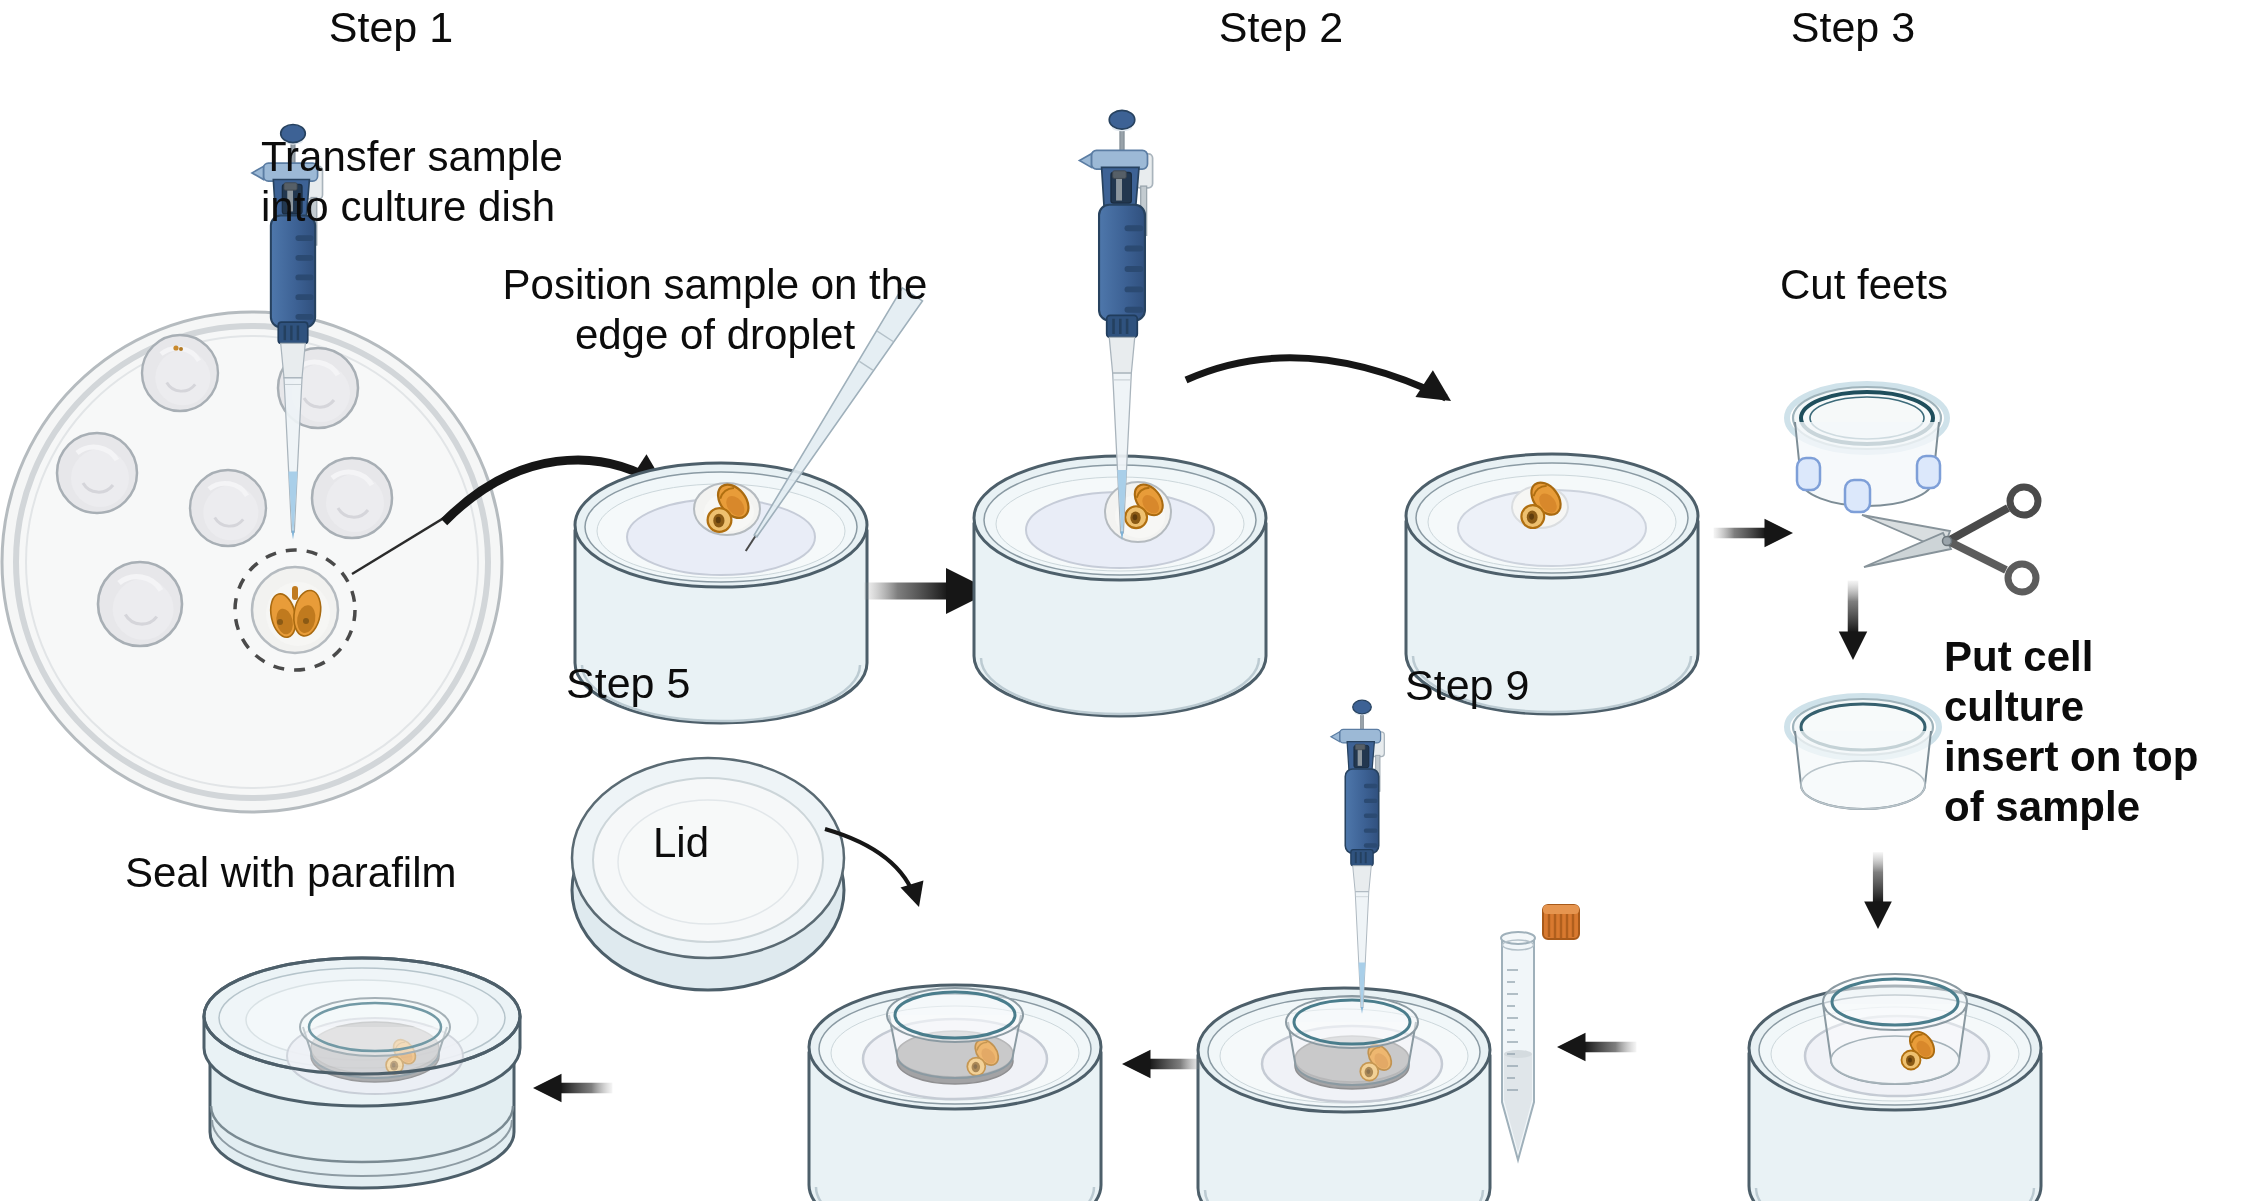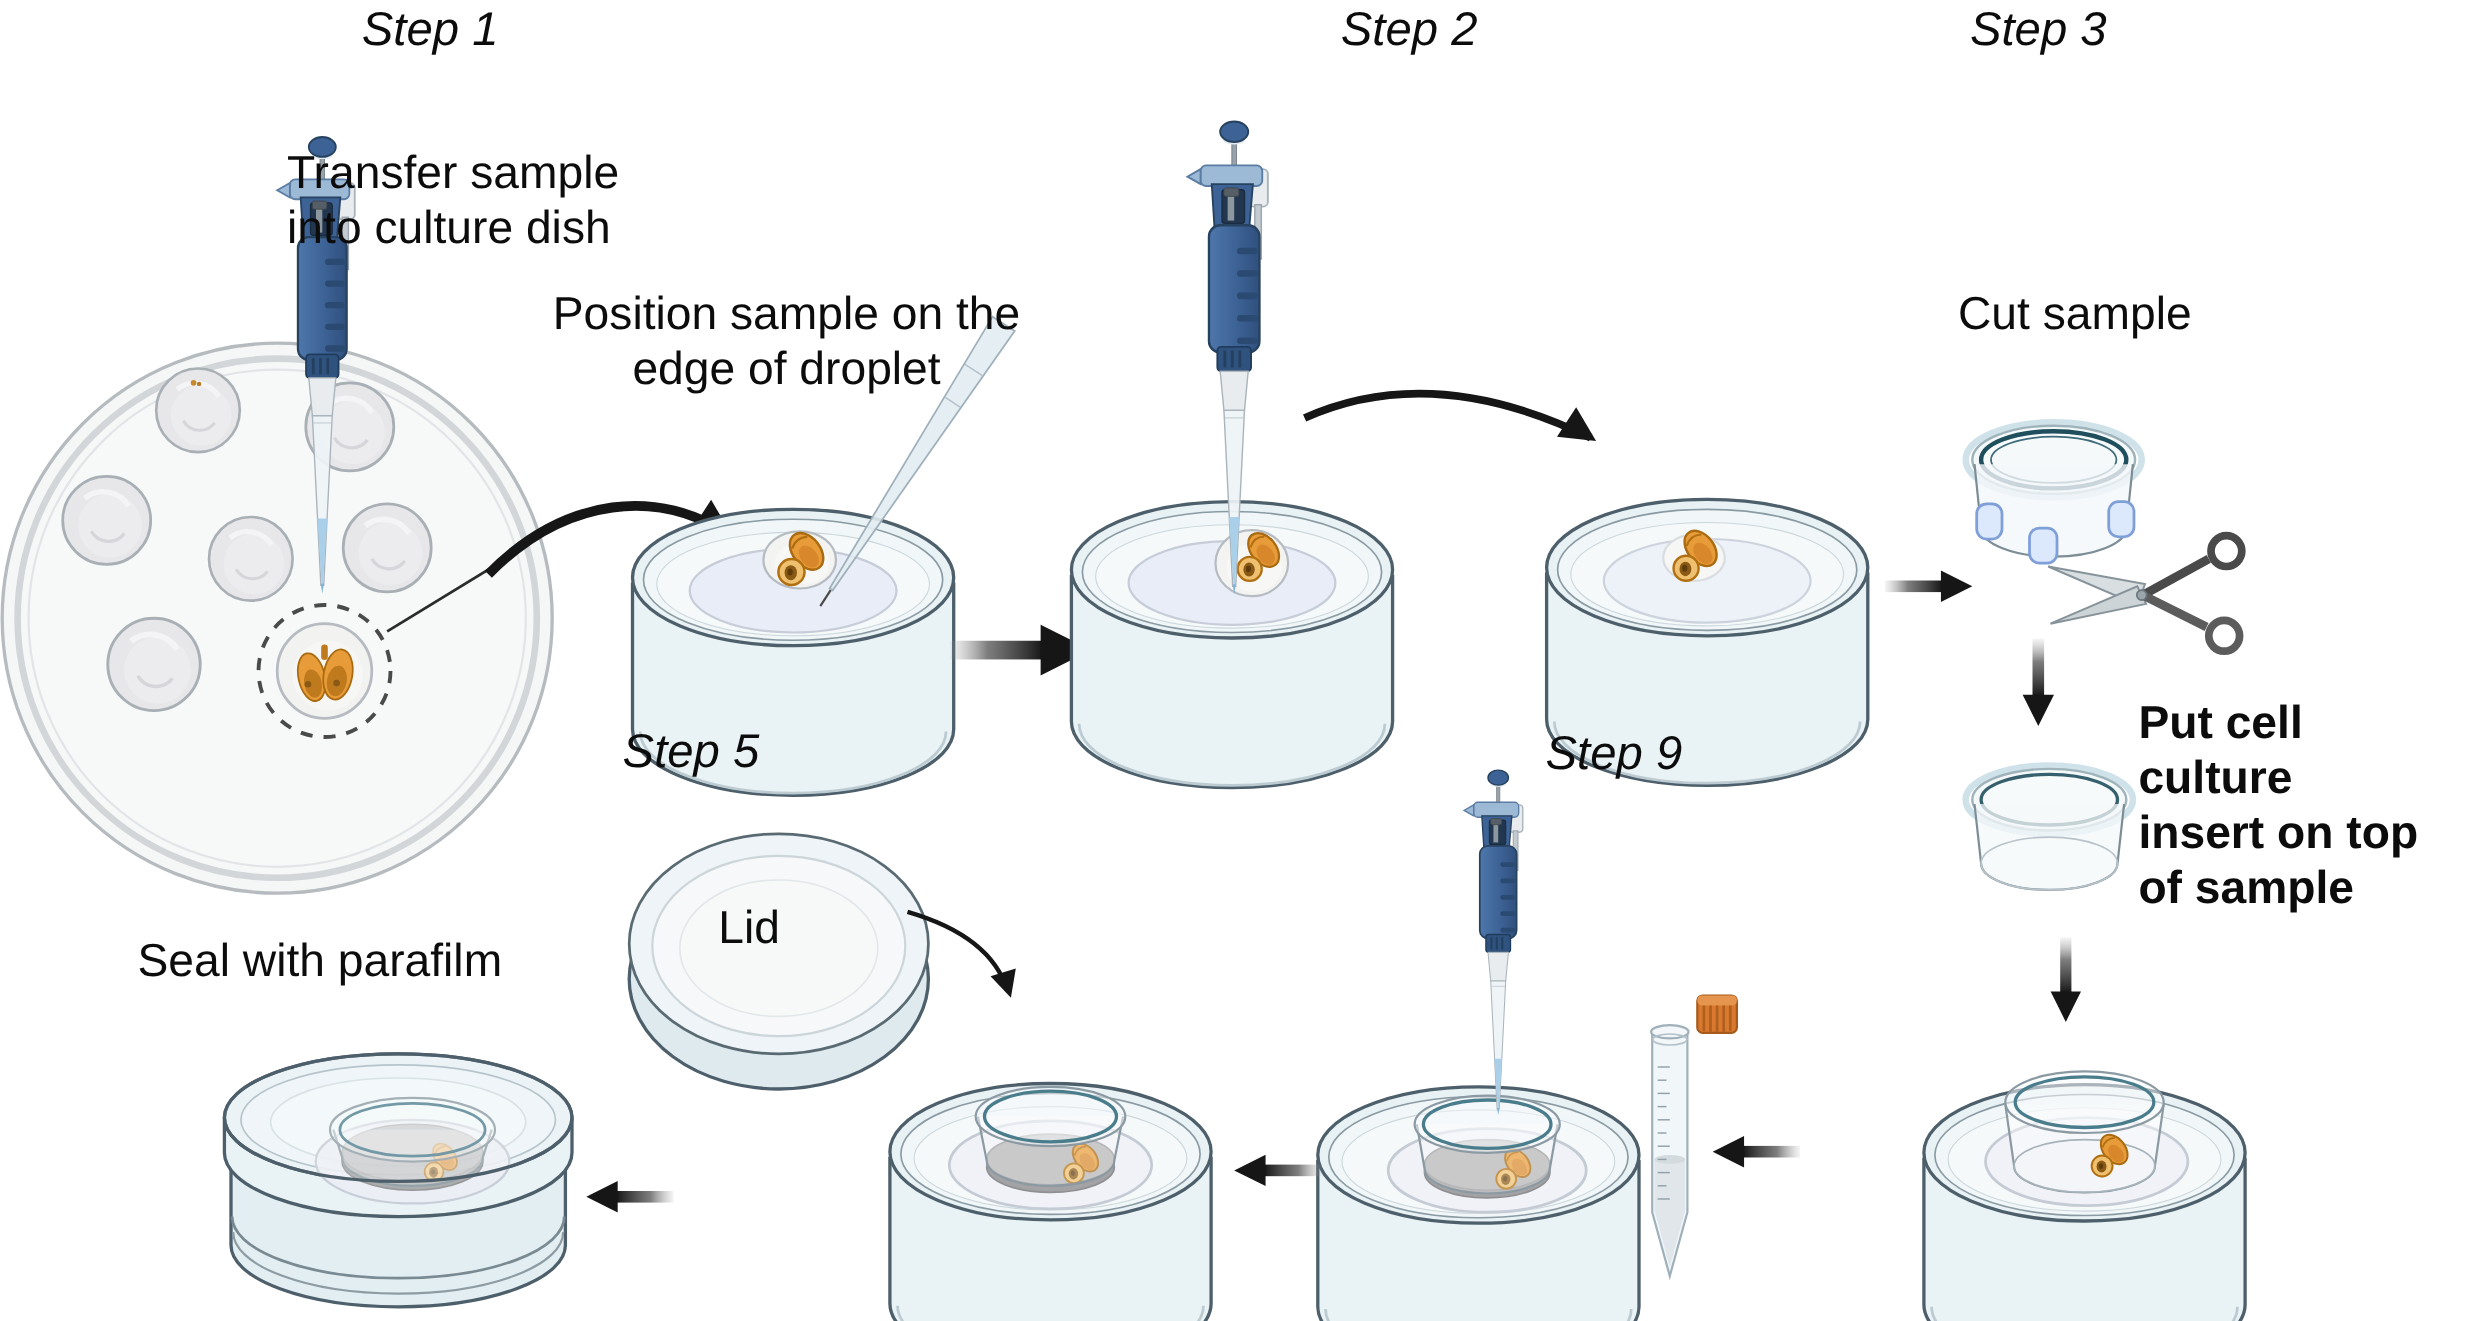--- a/index.html
+++ b/index.html
@@ -1,20 +1,20 @@
 <!DOCTYPE html>
 <html><head>
 <meta charset="utf-8">
 <style>
   html,body{margin:0;padding:0;background:#ffffff;}
   .stage{position:relative;width:2244px;height:1201px;background:#ffffff;overflow:hidden;
          font-family:"Liberation Sans",sans-serif;}
   .art{position:absolute;left:0;top:0;}
   .lbl{position:absolute;color:#0c0c0c;font-size:42px;line-height:1.19;white-space:pre-line;}
-  .stp{font-size:43px;font-style:italic;}
+  .stp{font-size:43px;}
   .center{text-align:center;}
 </style>
 </head>
 <body>
 
 <div class="stage">
 
 <svg class="art" width="2244" height="1201" viewBox="0 0 2244 1201">
   <defs>
     <linearGradient id="tg" x1="0" y1="0" x2="1" y2="0">
@@ -327,21 +327,21 @@
 
 <div class="lbl stp center" style="left:291px;top:2px;width:200px;">Step 1</div>
 <div class="lbl center" style="left:465px;top:260px;width:500px;">Position sample on the
 edge of droplet</div>
 <div class="lbl" style="left:261px;top:132px;">Transfer sample
 into culture dish</div>
 
 <div class="lbl stp center" style="left:1181px;top:2px;width:200px;">Step 2</div>
 
 <div class="lbl stp center" style="left:1753px;top:2px;width:200px;">Step 3</div>
-<div class="lbl" style="left:1780px;top:260px;">Cut sample</div>
+<div class="lbl" style="left:1780px;top:260px;">Cut feets</div>
 <div class="lbl" style="left:1944px;top:632px;font-weight:bold;">Put cell culture
 insert on top
 of sample</div>
 
 <div class="lbl stp" style="left:1405px;top:660px;">Step 9</div>
 
 <div class="lbl stp" style="left:566px;top:658px;">Step 5</div>
 <div class="lbl center" style="left:631px;top:818px;width:100px;">Lid</div>
 <div class="lbl" style="left:125px;top:848px;">Seal with parafilm</div>
 

